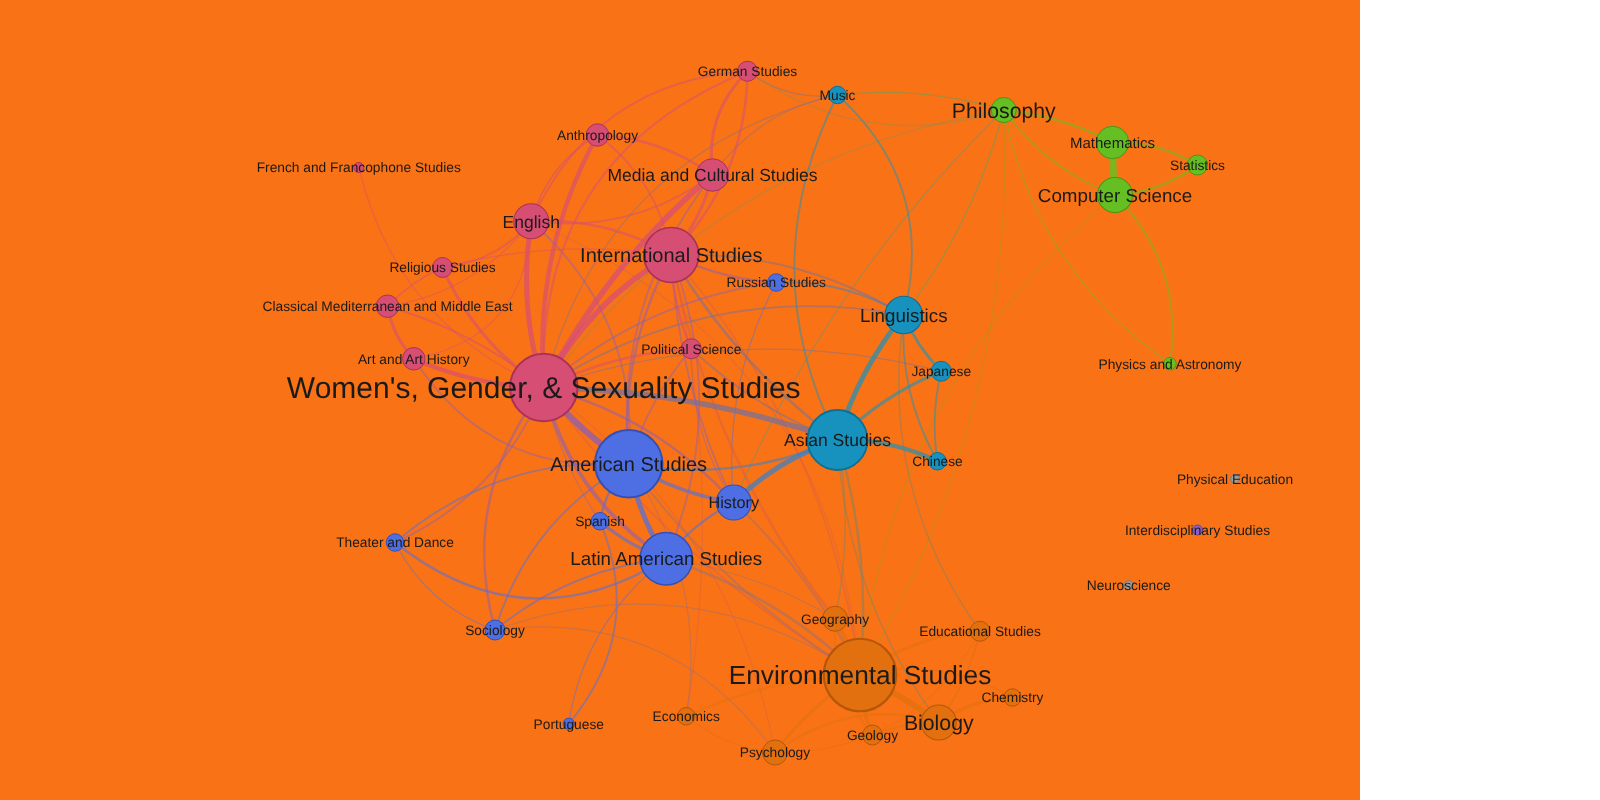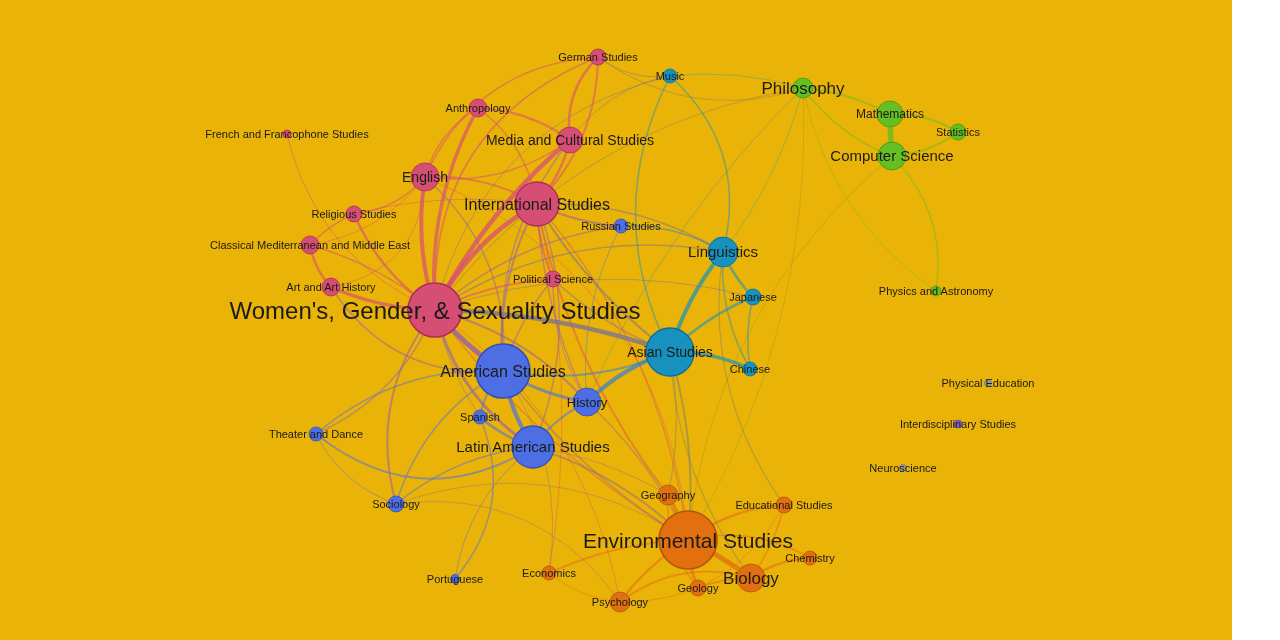--- a/index.html
+++ b/index.html
@@ -1,16 +1,16 @@
 <!DOCTYPE html>
 <html><head>
 <meta charset="utf-8">
 <style>
   html,body{margin:0;padding:0;background:#ffffff;}
-  #stage{position:relative;width:1232px;height:640px;background:#eab308;overflow:hidden;
+  #stage{position:relative;width:1088px;height:640px;background:#f97316;overflow:hidden;
          font-family:"Liberation Sans", sans-serif;}
   svg{display:block;}
   svg text{font-family:"Liberation Sans", sans-serif;fill:#1a1a1a;
            paint-order:stroke;stroke:#ffffff;stroke-width:0px;}
 </style>
 </head>
 <body>
 
 <div id="stage">
     <svg width="1280" height="640">

